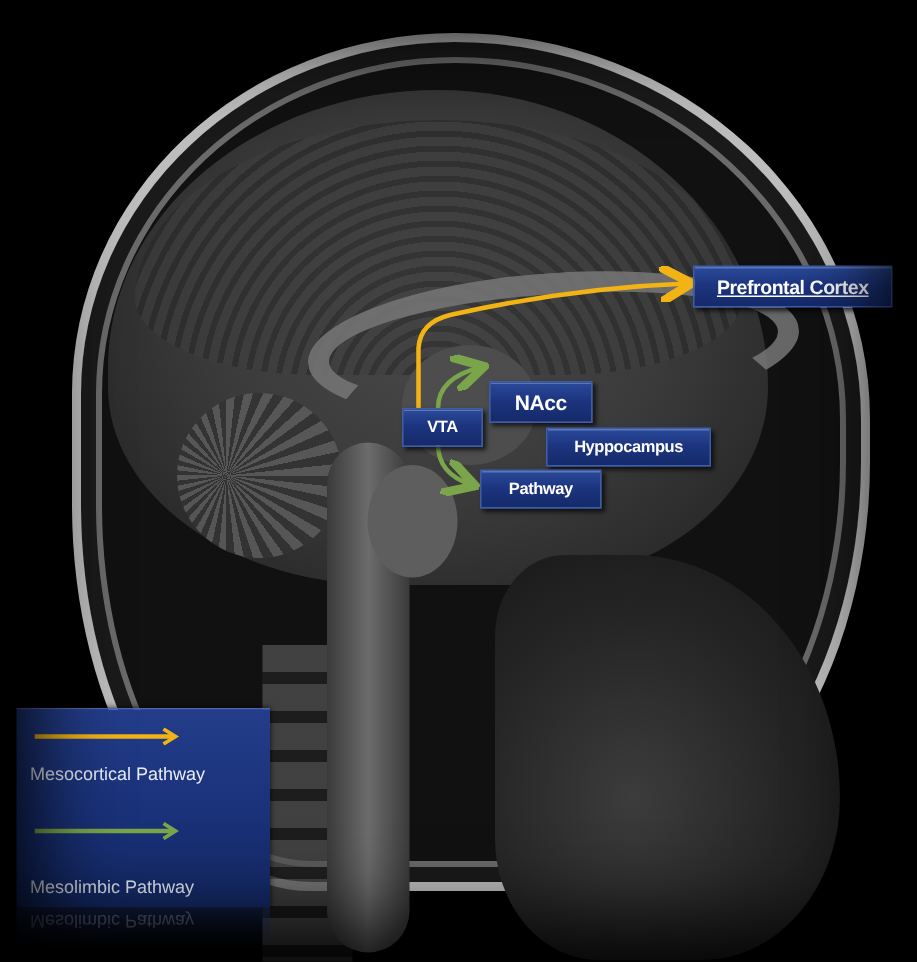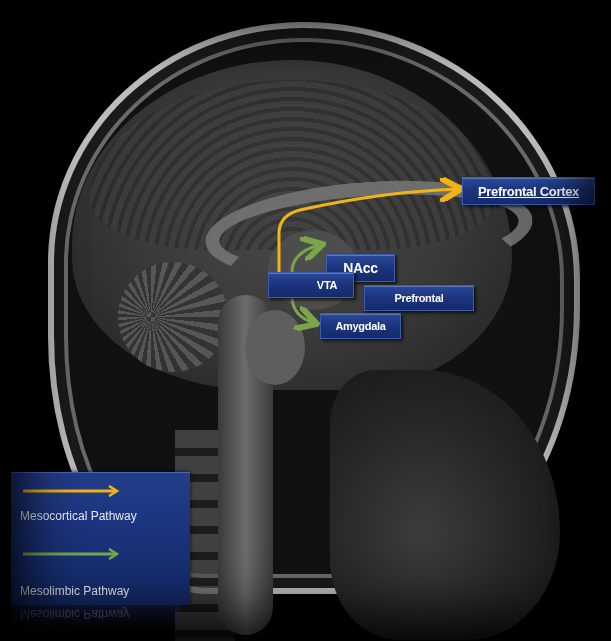--- a/index.html
+++ b/index.html
@@ -25,30 +25,30 @@
   .spine { position:absolute; left:175px; top:430px; width:60px; height:211px;
     background: repeating-linear-gradient(180deg,#555 0 18px,#222 18px 26px); opacity:.7; }
 
   
   .label { position:absolute; background:linear-gradient(180deg,#2a4a9a 0%,#1d3580 45%,#142a6a 100%);
     color:#fff; font-weight:bold; display:flex; align-items:center; justify-content:center;
     border:1px solid #3c5cb0; box-shadow: 2px 2px 3px rgba(0,0,0,.7), inset 0 1px 0 rgba(255,255,255,.25);
     letter-spacing:-0.3px; }
   #lbl-pfc { left:462px; top:177px; width:131px; height:26px; font-size:13px;text-decoration:underline; }
   #lbl-nacc { left:326px; top:254px; width:67px; height:26px; font-size:14px; }
-  #lbl-vta { left:268px; top:272px; width:52px; height:24px; font-size:11px;padding-left:32px; }
+  #lbl-vta { left:268px; top:272px; width:52px; height:24px; font-size:11px; }
   #lbl-hypp { left:364px; top:285px; width:108px; height:24px; font-size:11px; }
   #lbl-amyg { left:320px; top:313px; width:79px; height:24px; font-size:11px; }
 
   svg.arrows { position:absolute; inset:0; width:611px; height:641px; pointer-events:none; }
 
   
   .legend { position:absolute; left:11px; top:472px; width:169px; height:132px;
     background:linear-gradient(180deg,#233d8a 0%,#1a327a 50%,#142a68 100%);
-    border-top:1px solid #4a66b8; box-shadow: 0 0 4px rgba(0,0,0,.8); padding-left: 10px; }
+    border-top:1px solid #4a66b8; box-shadow: 0 0 4px rgba(0,0,0,.8); }
   .legend-item-text { position:absolute; left:9px; color:#e8ecf6; font-size:12px; }
   .legend-reflection { position:absolute; left:11px; top:605px; width:169px; height:30px;
     background:linear-gradient(180deg,rgba(30,50,110,.55),rgba(0,0,0,0)); overflow:hidden; }
   .legend-reflection span { display:block; transform:scaleY(-1); color:rgba(200,210,235,.35); font-size:12px; padding-left:9px; margin-top:2px; }
   .vignette { position:absolute; inset:0; box-shadow: inset 0 0 60px 20px #000; pointer-events:none; }
 </style>
 </head>
 <body>
 
 <div class="scene">
@@ -74,22 +74,22 @@
     </marker>
   </defs>
   <path d="M279,272 L279,232 Q280,215 300,210 Q380,192 458,189" fill="none" stroke="#f2b415" stroke-width="3" marker-end="url(#ay)"></path>
   <path d="M292,272 Q292,252 320,245" fill="none" stroke="#7aa54a" stroke-width="3" marker-end="url(#ag)"></path>
   <path d="M292,296 Q292,316 314,323" fill="none" stroke="#7aa54a" stroke-width="3" marker-end="url(#ag)"></path>
 </svg>
 
 <div class="label" id="lbl-pfc">Prefrontal Cortex</div>
 <div class="label" id="lbl-nacc">NAcc</div>
 <div class="label" id="lbl-vta">VTA</div>
-<div class="label" id="lbl-hypp">Prefrontal</div>
-<div class="label" id="lbl-amyg">Amygdala</div>
+<div class="label" id="lbl-hypp">Hyppocampus</div>
+<div class="label" id="lbl-amyg">Pathway</div>
 
 <div class="legend">
   <svg style="position:absolute;left:12px;top:12px;" width="100" height="12">
     <line x1="0" y1="6" x2="92" y2="6" stroke="#f2b415" stroke-width="3"></line>
     <path d="M86,1 L94,6 L86,11" fill="none" stroke="#f2b415" stroke-width="2.5"></path>
   </svg>
   <span class="legend-item-text" style="top:36px;">Mesocortical Pathway</span>
   <svg style="position:absolute;left:12px;top:75px;" width="100" height="12">
     <line x1="0" y1="6" x2="92" y2="6" stroke="#7aa54a" stroke-width="3"></line>
     <path d="M86,1 L94,6 L86,11" fill="none" stroke="#7aa54a" stroke-width="2.5"></path>

